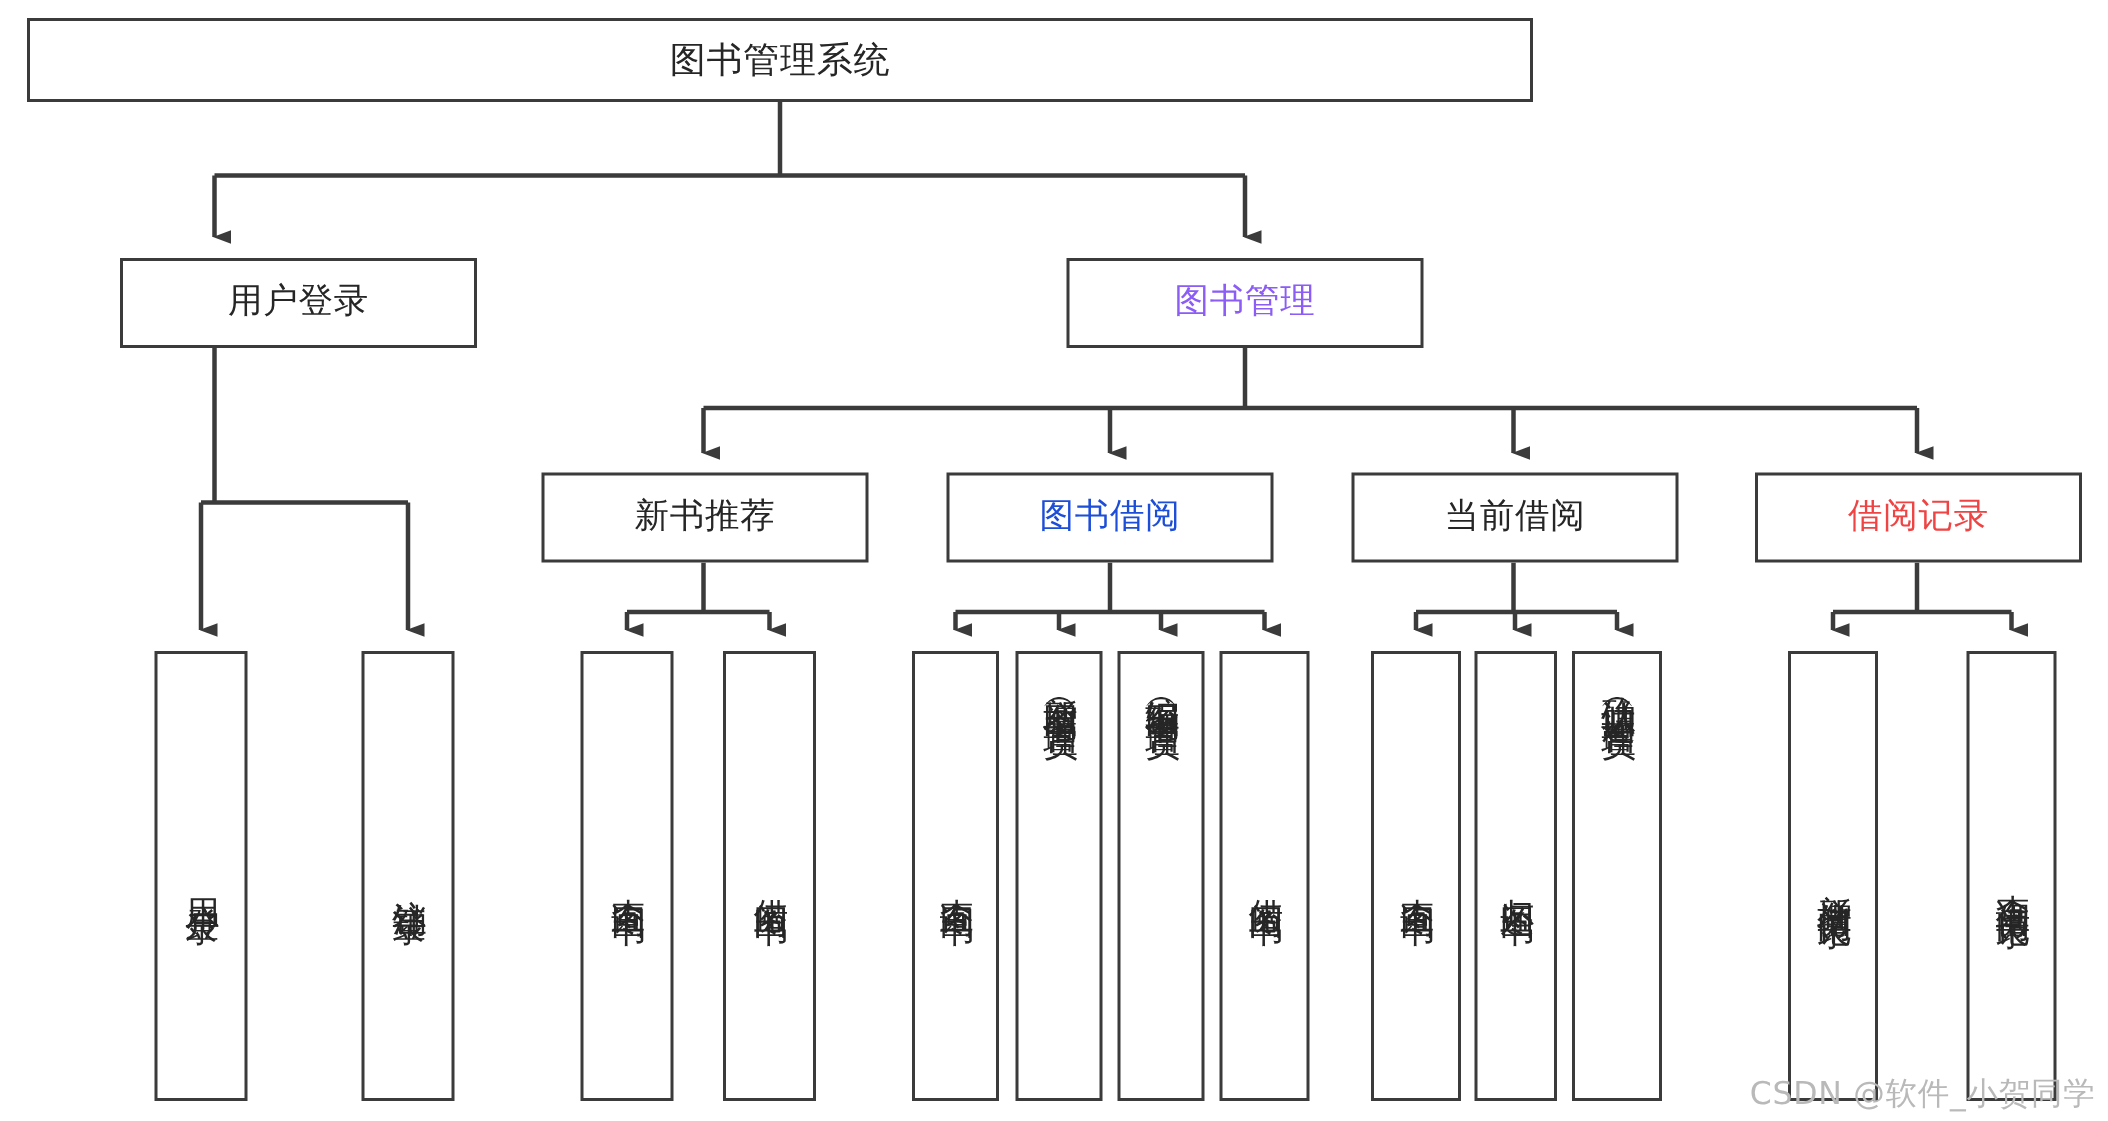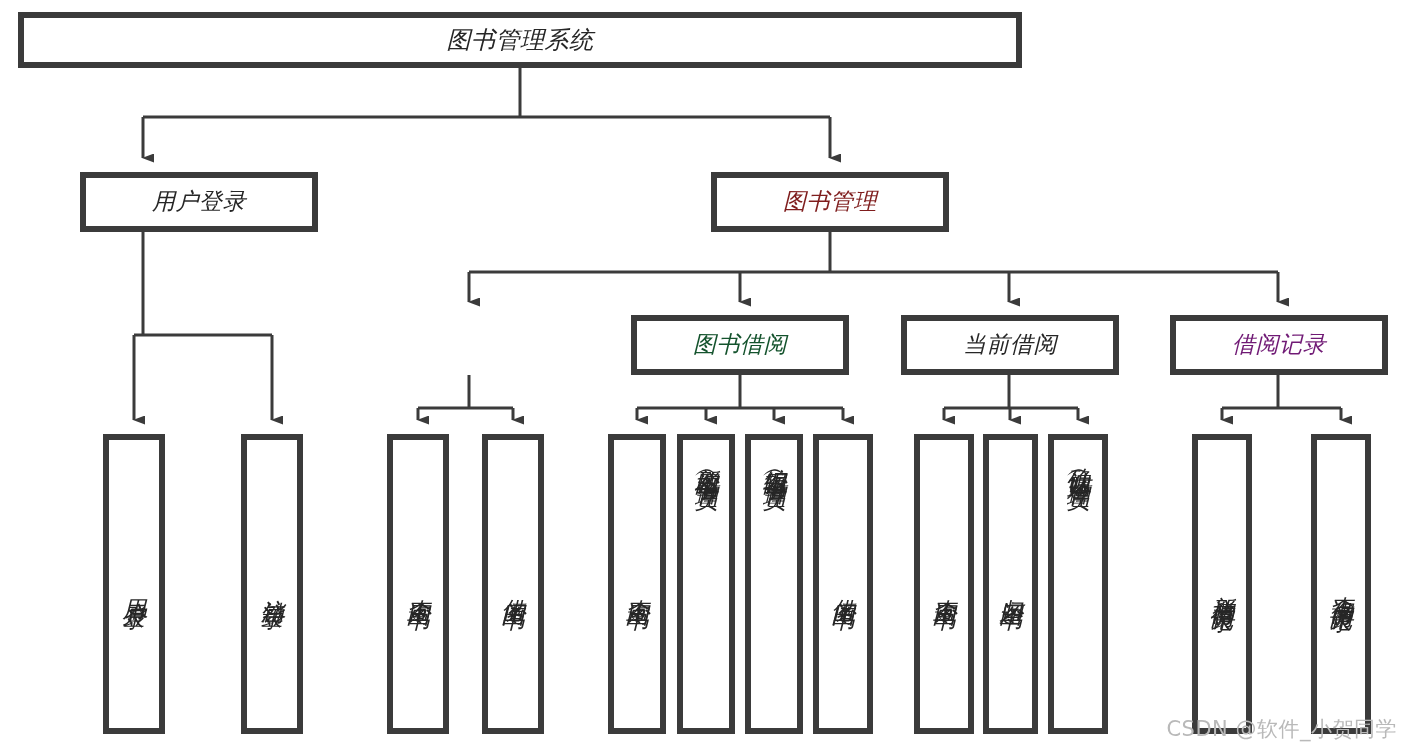--- a/index.html
+++ b/index.html
@@ -22,27 +22,26 @@
     position: absolute;
     left: 0;
     top: 0;
     width: 1405px;
     height: 747px;
   }
   .node {
     position: absolute;
     box-sizing: border-box;
     background: #ffffff;
-    border: 6px solid #a21caf;
+    border: 2px solid #a21caf;
     display: flex;
     align-items: center;
     justify-content: center;
     text-align: center;
     color: #262626;
-    font-style: italic;
   }
   .node.horiz {
     font-size: 23px;
     line-height: 1.2;
     letter-spacing: 0.5px;
   }
   .node.root {
     font-size: 24px;
   }
   .node.leaf {
@@ -136,31 +135,34 @@
     </g>
   </svg>
 
   <div class="node horiz root" style="left: 18px; top: 12px; width: 1004px; height: 56px; border-color: rgb(59, 59, 59); background: rgb(255, 255, 255); color: rgb(38, 38, 38);">
     <span>图书管理系统</span>
   </div>
 
   <div class="node horiz" style="left: 80px; top: 172px; width: 238px; height: 60px; border-color: rgb(59, 59, 59); background: rgb(255, 255, 255); color: rgb(38, 38, 38);">
     <span>用户登录</span>
   </div>
-  <div class="node horiz" style="left: 711px; top: 172px; width: 238px; height: 60px; border-color: rgb(59, 59, 59); background: rgb(255, 255, 255); color: #7f1d1d;">
+  <div class="node horiz" style="left: 711px; top: 172px; width: 238px; height: 60px; border-color: rgb(59, 59, 59); background: rgb(255, 255, 255); color: #8b5cf6;">
     <span>图书管理</span>
   </div>
 
-  <div class="node horiz" style="left: 631px; top: 315px; width: 218px; height: 60px; border-color: rgb(59, 59, 59); background: rgb(255, 255, 255); color: #14532d;">
+  <div class="node horiz" style="left: 361px; top: 315px; width: 218px; height: 60px; border-color: rgb(59, 59, 59); background: rgb(255, 255, 255); color: rgb(38, 38, 38);">
+    <span>新书推荐</span>
+  </div>
+  <div class="node horiz" style="left: 631px; top: 315px; width: 218px; height: 60px; border-color: rgb(59, 59, 59); background: rgb(255, 255, 255); color: #1d4ed8;">
     <span>图书借阅</span>
   </div>
   <div class="node horiz" style="left: 901px; top: 315px; width: 218px; height: 60px; border-color: rgb(59, 59, 59); background: rgb(255, 255, 255); color: rgb(38, 38, 38); justify-content: center;">
     <span>当前借阅</span>
   </div>
-  <div class="node horiz" style="left: 1170px; top: 315px; width: 218px; height: 60px; border-color: rgb(59, 59, 59); background: rgb(255, 255, 255); color: #701a75;">
+  <div class="node horiz" style="left: 1170px; top: 315px; width: 218px; height: 60px; border-color: rgb(59, 59, 59); background: rgb(255, 255, 255); color: #ef4444;">
     <span>借阅记录</span>
   </div>
 
   <div class="node leaf" style="left: 103px; top: 434px; width: 62px; height: 300px; border-color: rgb(59, 59, 59); background: rgb(255, 255, 255); color: rgb(38, 38, 38);">
     <div class="leaf-inner">
       <span class="vtext">用户登录</span>
     </div>
   </div>
   <div class="node leaf" style="left: 241px; top: 434px; width: 62px; height: 300px; border-color: rgb(59, 59, 59); background: rgb(255, 255, 255); color: rgb(38, 38, 38);">
     <div class="leaf-inner">

